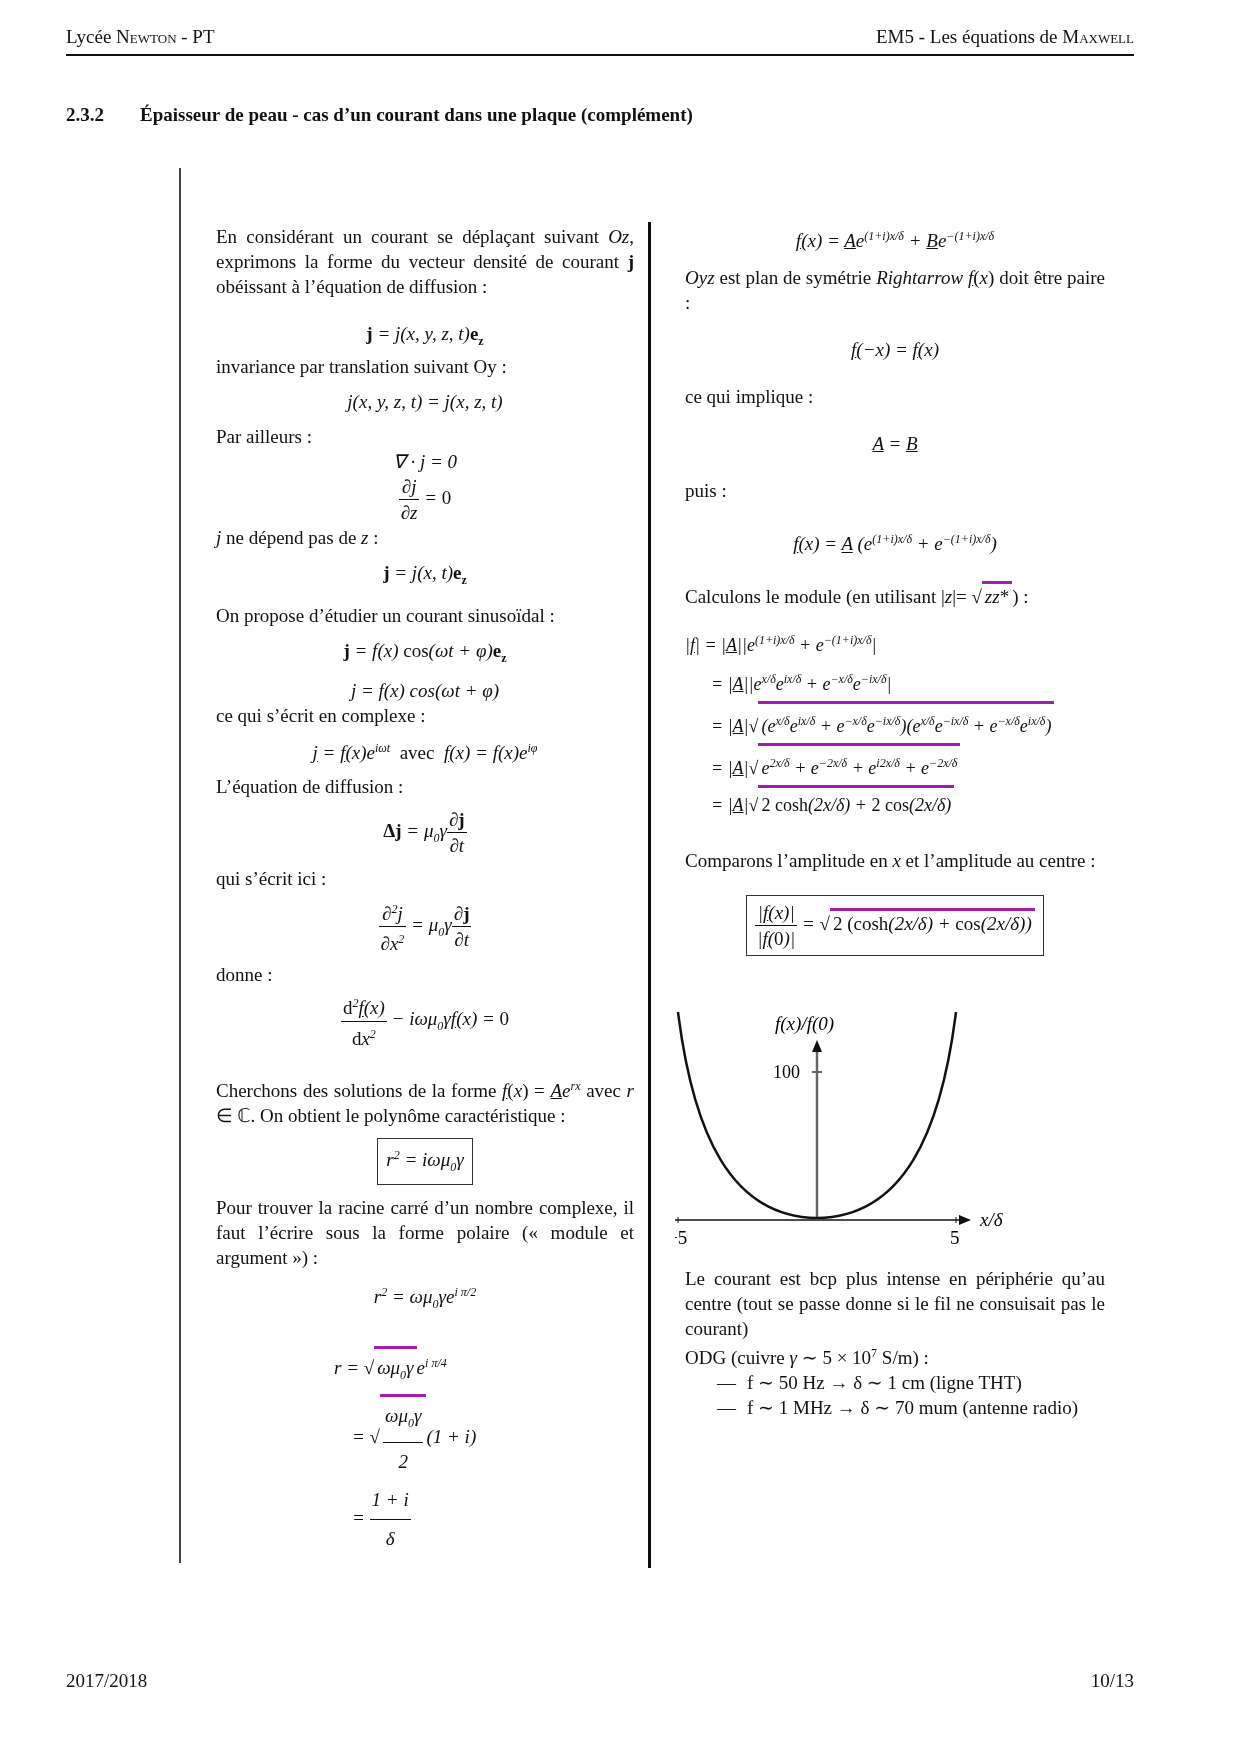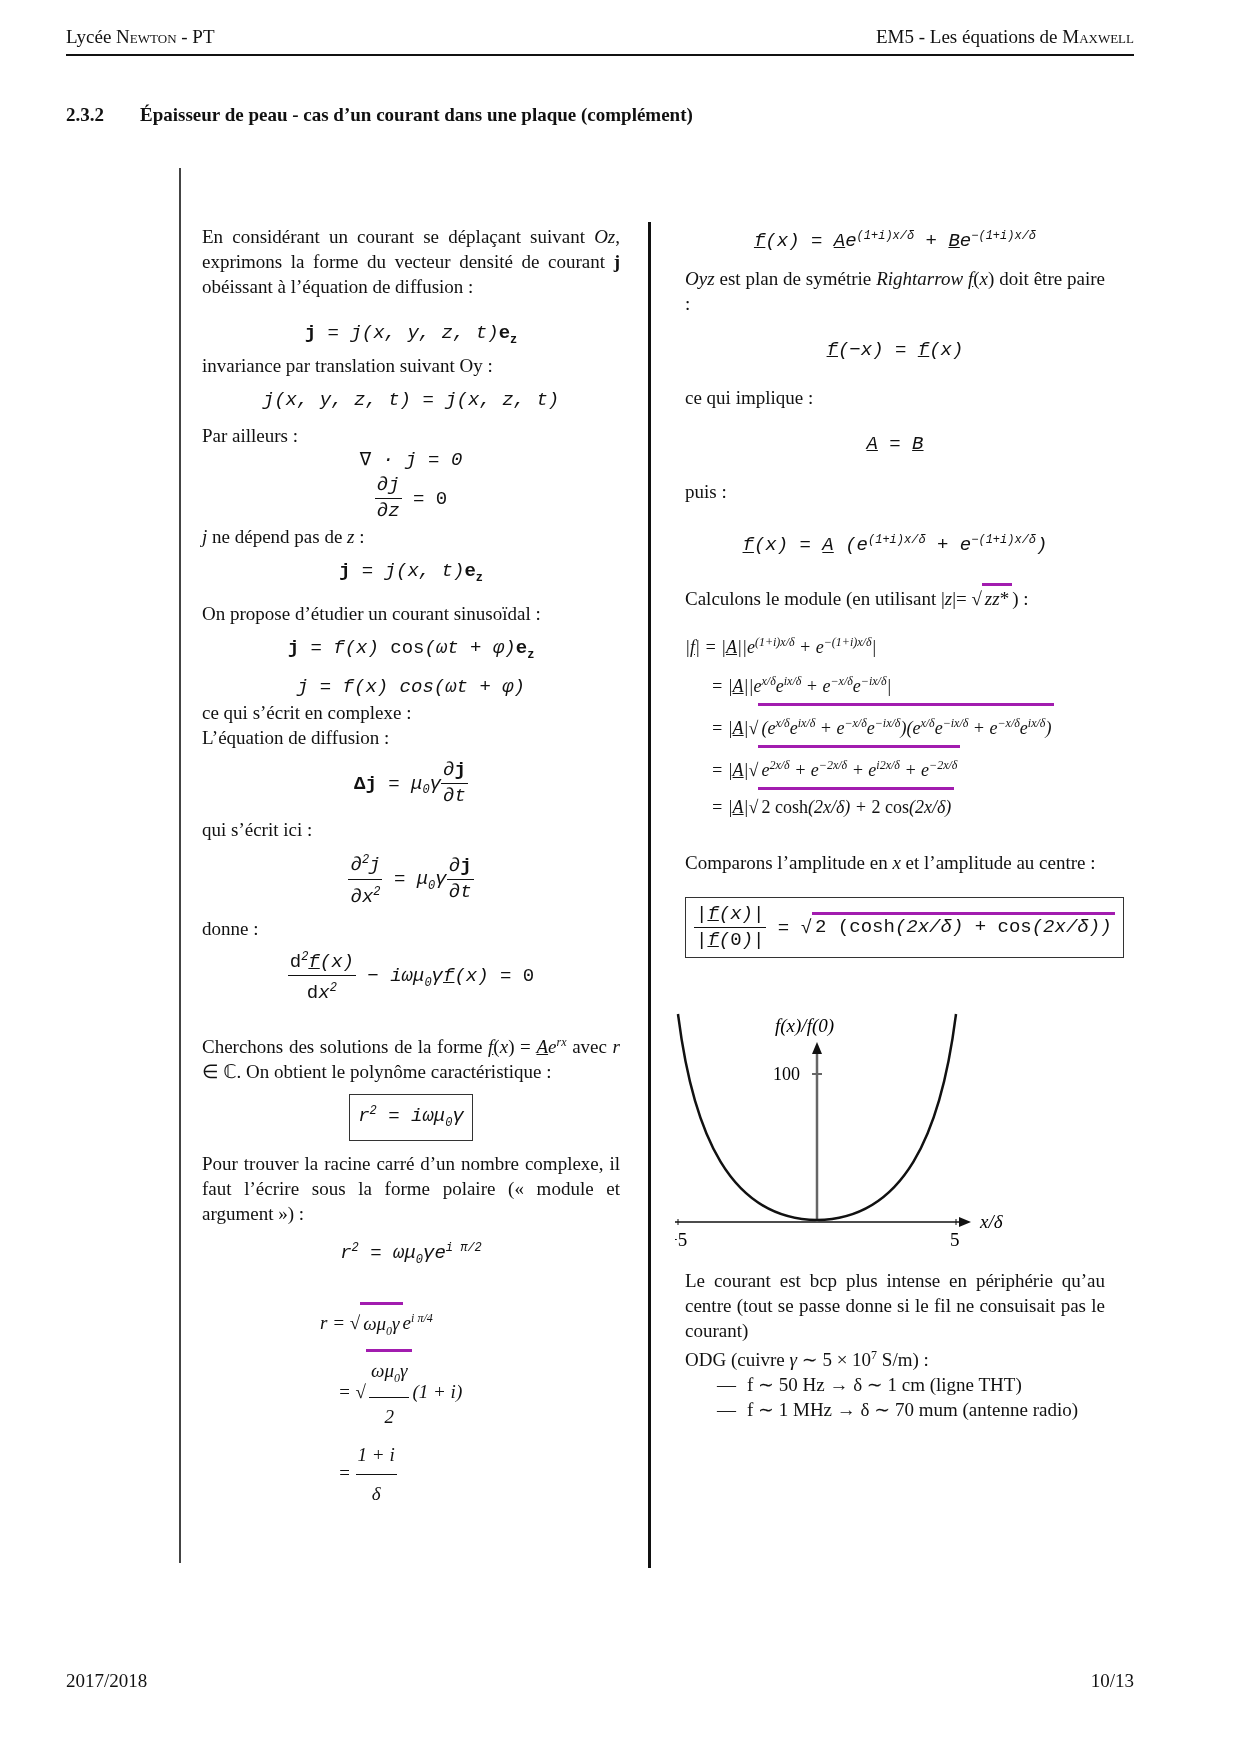--- a/index.html
+++ b/index.html
@@ -6,24 +6,24 @@
   body { width:1240px; height:1754px; position:relative; overflow:hidden;
          font-family:"DejaVu Serif", "Liberation Serif", serif; color:#111; }
   .hdr { position:absolute; top:26px; font-size:19px; font-family:"Liberation Serif", serif; }
   .hdr-rule { position:absolute; left:66px; top:54px; width:1068px; height:2px; background:#111; }
   .sc { font-variant: small-caps; }
   .section { position:absolute; left:66px; top:104px; font-size:19px; font-weight:bold; font-family:"Liberation Serif", serif; }
   .section .num { display:inline-block; width:74px; }
   .vrule-left { position:absolute; left:179px; top:168px; width:2px; height:1395px; background:#444; }
   .vrule-mid { position:absolute; left:648px; top:222px; width:3px; height:1346px; background:#111; }
   .col { position:absolute; font-family:"Liberation Serif", serif; font-size:19px; line-height:25px; }
-  .col.left { left:202px; top:224px; width:418px; }
+  .col.left { left:216px; top:224px; width:418px; }
   .col.right { left:685px; top:224px; width:420px; }
   .p { text-align:justify; margin:0; }
-  .eq { text-align:center; font-style:italic; margin:0; white-space:nowrap;font-family:Liberation Mono, monospace; }
+  .eq { text-align:center; font-style:italic; margin:0; white-space:nowrap; }
   .eq .up { font-style:normal; }
   .eq b { font-style:normal; }
   .u { text-decoration:underline; }
   i { font-style:italic; }
   .frac { display:inline-block; vertical-align:middle; text-align:center; }
   .frac > span { display:block; padding:0 2px; }
   .frac > span.n { border-bottom:1px solid #111; }
   .box { display:inline-block; border:1.5px solid #333; padding:4px 8px; }
   .sup { font-size:12px; vertical-align:super; }
   .sqrt { display:inline-block; border-top:3px solid #a21caf; padding:0 3px; }
@@ -55,20 +55,21 @@
   <p class="eq" style="margin-top:10px;margin-bottom:10px">j(x, y, z, t) = j(x, z, t)</p>
   <p class="p">Par ailleurs :</p>
   <p class="eq">∇ · j = 0</p>
   <p class="eq"><span class="frac"><span class="n">∂<i>j</i></span><span>∂<i>z</i></span></span> = <span class="up">0</span></p>
   <p class="p"><i>j</i> ne dépend pas de <i>z</i> :</p>
   <p class="eq" style="margin:10px 0"><b>j</b> = <i>j</i>(<i>x, t</i>)<b>e<sub style="font-size:12px">z</sub></b></p>
   <p class="p">On propose d’étudier un courant sinusoïdal :</p>
   <p class="eq" style="margin-top:10px"><b>j</b> = <i>f</i>(<i>x</i>) <span class="up">cos</span>(<i>ωt</i> + <i>φ</i>)<b>e<sub style="font-size:12px">z</sub></b></p>
   <p class="eq" style="margin-top:8px">j = f(x) cos(ωt + φ)</p>
   <p class="p">ce qui s’écrit en complexe :</p>
+  <p class="eq" style="margin:8px 0"><span class="u">j</span> = <span class="u">f</span>(<i>x</i>)<i>e</i><span class="sup"><i>iωt</i></span> <span class="up">&nbsp;avec&nbsp;</span> <span class="u">f</span>(<i>x</i>) = <i>f</i>(<i>x</i>)<i>e</i><span class="sup"><i>iφ</i></span></p>
   <p class="p">L’équation de diffusion :</p>
   <p class="eq" style="margin:8px 0"><b>Δj</b> = <i>μ</i><sub style="font-size:12px">0</sub><i>γ</i><span class="frac"><span class="n">∂<b>j</b></span><span>∂<i>t</i></span></span></p>
   <p class="p">qui s’écrit ici :</p>
   <p class="eq" style="margin:6px 0"><span class="frac"><span class="n">∂<sup style="font-size:12px">2</sup><i>j</i></span><span>∂<i>x</i><sup style="font-size:12px">2</sup></span></span> = <i>μ</i><sub style="font-size:12px">0</sub><i>γ</i><span class="frac"><span class="n">∂<b>j</b></span><span>∂<i>t</i></span></span></p>
   <p class="p">donne :</p>
   <p class="eq" style="margin:4px 0 23px"><span class="frac"><span class="n"><span class="up">d</span><sup style="font-size:12px">2</sup><span class="u">f</span>(<i>x</i>)</span><span><span class="up">d</span><i>x</i><sup style="font-size:12px">2</sup></span></span> − <i>iωμ</i><sub style="font-size:12px">0</sub><i>γ</i><span class="u">f</span>(<i>x</i>) = <span class="up">0</span></p>
   <p class="p">Cherchons des solutions de la forme <span class="u"><i>f</i></span>(<i>x</i>) = <span class="u"><i>A</i></span><i>e</i><span class="sup"><i>rx</i></span> avec <i>r</i> ∈ ℂ. On obtient le polynôme caractéristique :</p>
   <p class="eq" style="margin:10px 0"><span class="box"><i>r</i><span class="sup">2</span> = <i>iωμ</i><sub style="font-size:12px">0</sub><i>γ</i></span></p>
   <p class="p">Pour trouver la racine carré d’un nombre complexe, il faut l’écrire sous la forme polaire (« module et argument ») :</p>
   <p class="eq" style="margin:10px 0 26px"><i>r</i><span class="sup">2</span> = <i>ωμ</i><sub style="font-size:12px">0</sub><i>γe</i><span class="sup"><i>i</i> π/2</span></p>

